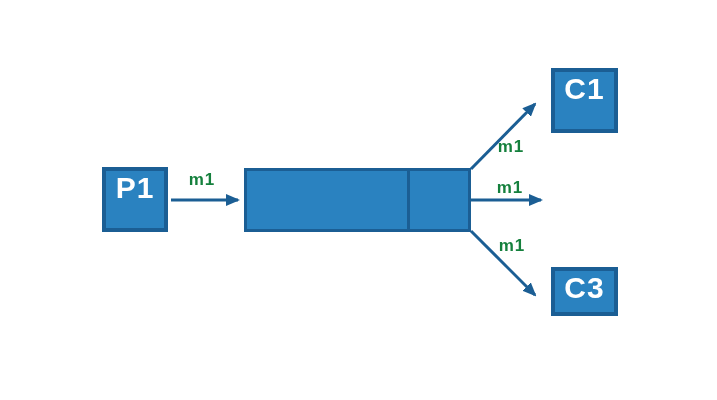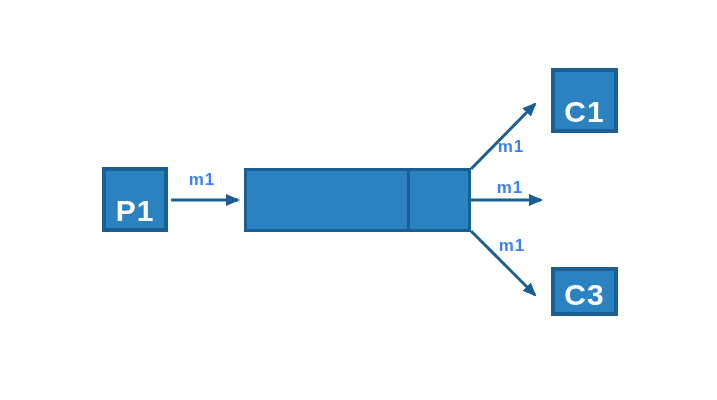--- a/index.html
+++ b/index.html
@@ -21,21 +21,21 @@
     width: 717px;
     height: 400px;
     pointer-events: none;
   }
   .node {
     position: absolute;
     box-sizing: border-box;
     background: #2a82c0;
     border: 4px solid #1b5e94;
     display: flex;
-    align-items: flex-end;
+    align-items: flex-start;
     justify-content: center;
     color: #ffffff;
     font-weight: bold;
     font-size: 30px;
     letter-spacing: 1px;
   }
   .node-p1 { left: 102px; top: 167px; width: 66px; height: 65px; }
   .node-c1 { left: 551px; top: 68px;  width: 67px; height: 65px; }
   .node-c2 { left: 551px; top: 167px; width: 67px; height: 65px; }
   .node-c3 { left: 551px; top: 267px; width: 67px; height: 49px; }
@@ -50,21 +50,21 @@
   .queue-divider {
     position: absolute;
     top: 0; bottom: 0;
     left: 160px;
     width: 3px;
     background: #1b5e94;
   }
   .msg-label {
     position: absolute;
     transform: translate(-50%, -50%);
-    color: #3b82f6;
+    color: #15803d;
     font-weight: bold;
     font-size: 17px;
     letter-spacing: 1px;
     white-space: nowrap;
   }
   .msg-1 { left: 202px; top: 180px; }
   .msg-2 { left: 511px; top: 147px; }
   .msg-3 { left: 510px; top: 188px; }
   .msg-4 { left: 512px; top: 246px; }
 </style>

